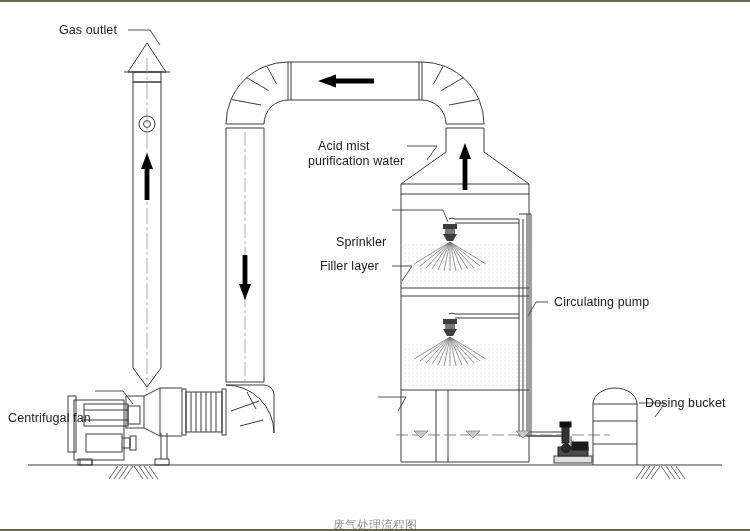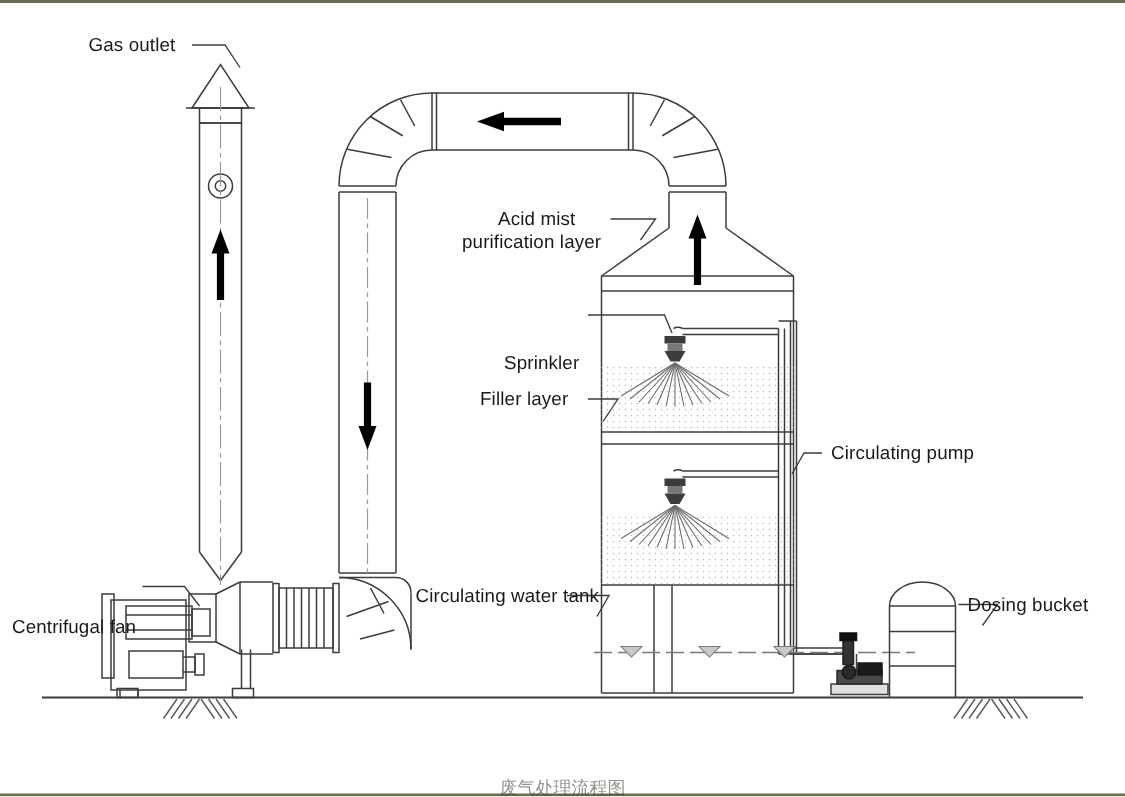--- a/index.html
+++ b/index.html
@@ -311,30 +311,29 @@
       <path d="M392,266 L412,266 L402,281"></path>
       <path d="M548,302 L536,302 L528,316"></path>
       <path d="M378,397 L406,397 L398,411"></path>
       <path d="M95,391 L123,391 L133,404"></path>
       <path d="M339,403 L365,403 L355,417" transform="translate(300,0)"></path>
     </g>
   </svg>
 
   <div class="lbl" style="left:59px; top:23px;">Gas outlet</div>
 
-  <div class="lbl" style="left:332px; top:139px;">Acid mist</div>
-  <div class="lbl" style="left:308px; top:154px;">purification layer</div>
+  <div class="lbl" style="left:318px; top:139px;">Acid mist</div>
+  <div class="lbl" style="left:308px; top:154px;">purification water</div>
 
   <div class="lbl" style="left:336px; top:203px;margin-top:32px;">Sprinkler</div>
 
   <div class="lbl" style="left:320px; top:259px;">Filler layer</div>
 
   <div class="lbl" style="left:554px; top:295px;">Circulating pump</div>
 
-  <div class="lbl" style="left:277px; top:390px;">Circulating water tank</div>
 
   <div class="lbl" style="left:8px; top:384px;margin-top:27px;">Centrifugal fan</div>
 
   <div class="lbl" style="left:645px; top:396px;">Dosing bucket</div>
 
   <div class="caption-cn">废气处理流程图</div>
 
 </div>
 
 </body></html>

